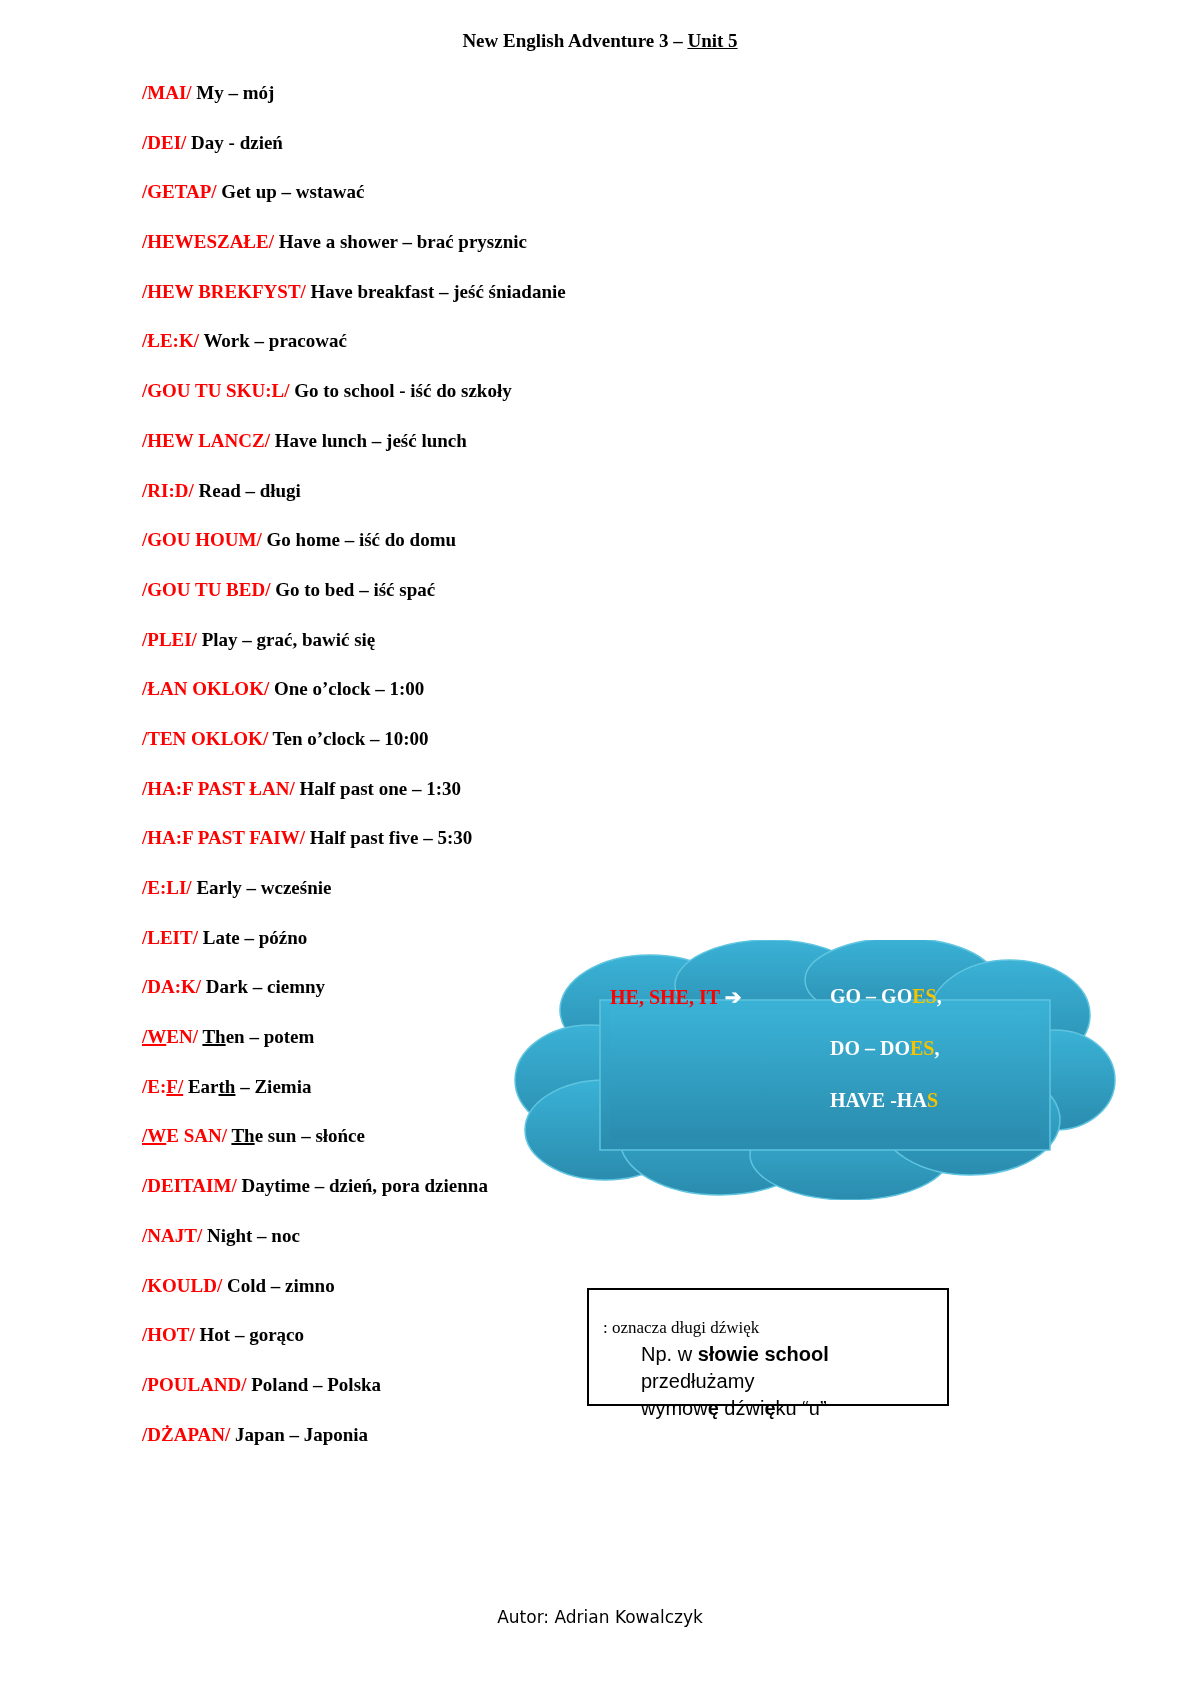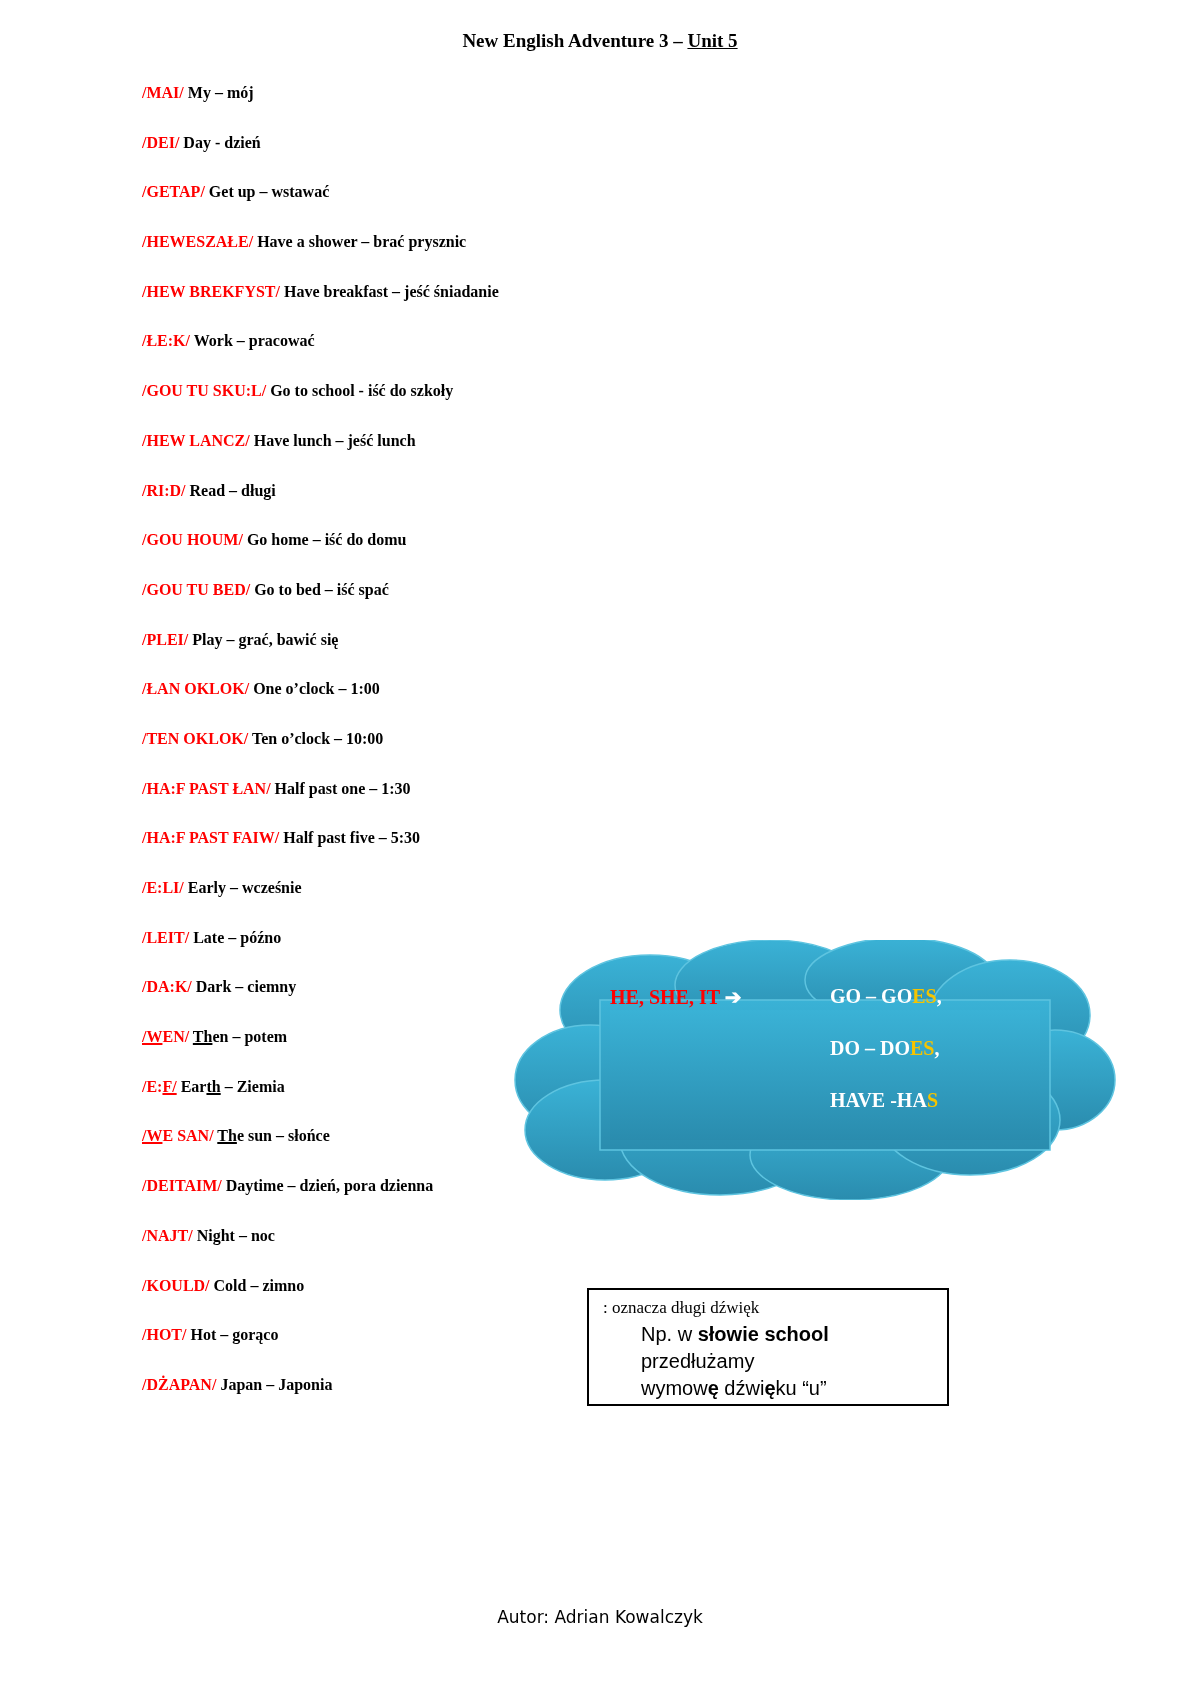--- a/index.html
+++ b/index.html
@@ -1,31 +1,31 @@
 <!DOCTYPE html>
 <html><head>
 <meta charset="utf-8">
 <style>
   html, body { margin: 0; padding: 0; background: #ffffff; }
   body { width: 1200px; height: 1696px; position: relative; overflow: hidden; font-family: "Liberation Serif", serif; color: #000; }
   .title { position: absolute; top: 30px; left: 0; width: 1200px; text-align: center; font-weight: bold; font-size: 19px; }
   .title u { text-decoration: underline; }
   .vocab { position: absolute; left: 142px; top: 78px; margin: 0; padding: 0; list-style: none; }
-  .vocab li { height: 49.7px; font-weight: bold; font-size: 16px; line-height: 30px; white-space: nowrap; }
+  .vocab li { height: 49.7px; font-weight: bold; font-size: 19px; line-height: 30px; white-space: nowrap; }
   .pron { color: #ff0000; }
   .ul-red { text-decoration: underline; text-decoration-color: #ff0000; text-decoration-thickness: 2px; }
   .ul-blk { text-decoration: underline; text-decoration-thickness: 2px; }
   .cloud { position: absolute; left: 510px; top: 940px; width: 610px; height: 260px; }
   .cloud svg { position: absolute; left: 0; top: 0; }
   .cloud-left { position: absolute; left: 100px; top: 45px; font-weight: bold; font-size: 20px; color: #ff0000; white-space: nowrap; }
   .cloud-left .arrow { color: #ffffff; }
   .cloud-right { position: absolute; left: 320px; top: 45px; font-weight: bold; font-size: 20px; color: #ffffff; }
   .cloud-right div { height: 52px; white-space: nowrap; }
   .hl { color: #f5c400; }
-  .note { position: absolute; left: 587px; top: 1288px; width: 362px; height: 118px; border: 2px solid #000; box-sizing: border-box; padding: 4px 14px; font-size: 17px; line-height: 27px; }
+  .note { position: absolute; left: 587px; top: 1288px; width: 362px; height: 118px; border: 2px solid #000; box-sizing: border-box; padding: 24px 14px; font-size: 17px; line-height: 27px; }
   .note .l1 { font-family: "Liberation Serif", serif; }
   .note .l2, .note .l3 { font-family: Liberation Sans, sans-serif; font-size: 20px; margin-left: 38px; }
   .author { position: absolute; top: 1607px; left: 0; width: 1200px; text-align: center; font-family: "DejaVu Sans", sans-serif; font-size: 17px; }
 </style>
 </head>
 <body>
 
 <div class="title"><span>New English Adventure 3 – </span><u>Unit 5</u></div>
 
 <ul class="vocab">
@@ -48,20 +48,21 @@
   <li><span class="pron">/E:LI/</span><span> Early – wcześnie</span></li>
   <li><span class="pron">/LEIT/</span><span> Late – późno</span></li>
   <li><span class="pron">/DA:K/</span><span> Dark – ciemny</span></li>
   <li><span class="pron ul-red">/W</span><span class="pron">EN/</span> <span class="ul-blk">Th</span><span>en – potem</span></li>
   <li><span class="pron">/E:</span><span class="pron ul-red">F/</span> <span>Ear</span><span class="ul-blk">th</span><span> – Ziemia</span></li>
   <li><span class="pron ul-red">/W</span><span class="pron">E SAN/</span> <span class="ul-blk">Th</span><span>e sun – słońce</span></li>
   <li><span class="pron">/DEITAIM/</span><span> Daytime – dzień, pora dzienna</span></li>
   <li><span class="pron">/NAJT/</span><span> Night – noc</span></li>
   <li><span class="pron">/KOULD/</span><span> Cold – zimno</span></li>
   <li><span class="pron">/HOT/</span><span> Hot – gorąco</span></li>
+  <li><span class="pron">/POULAND/</span><span> Poland – Polska</span></li>
   <li><span class="pron">/DŻAPAN/</span><span> Japan – Japonia</span></li>
 </ul>
 
 <div class="cloud">
   <svg width="610" height="260" viewBox="0 0 610 260">
     <defs>
       <linearGradient id="cg" x1="0" y1="0" x2="0" y2="1">
         <stop offset="0" stop-color="#3ab2d6"></stop>
         <stop offset="1" stop-color="#2a8cae"></stop>
       </linearGradient>

